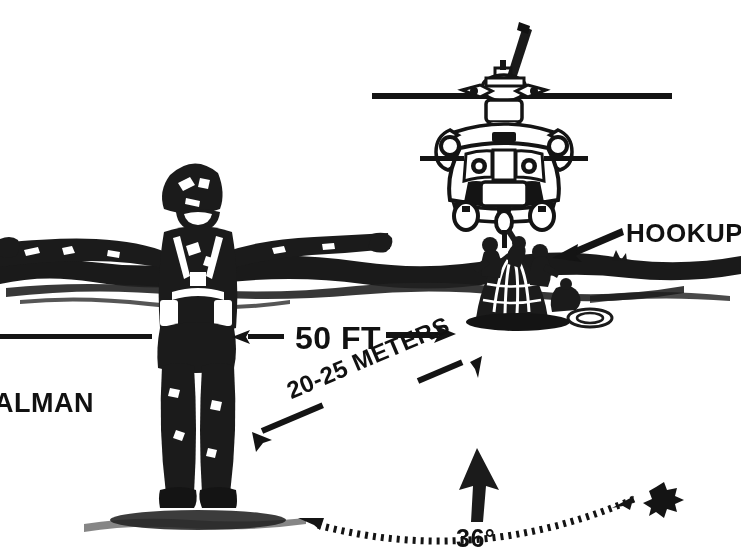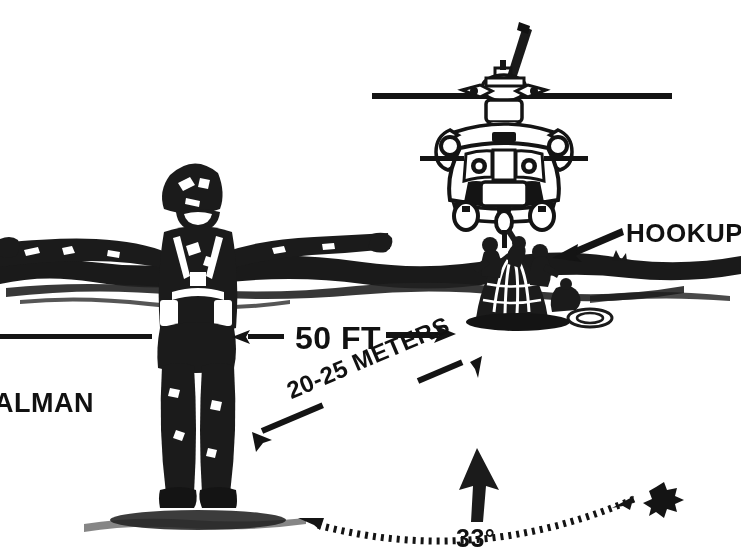--- a/index.html
+++ b/index.html
@@ -263,15 +263,15 @@
   </svg>
 
   <div class="label" id="lbl-signalman">ALMAN</div>
 
   <div class="label" id="lbl-hookup">HOOKUP</div>
 
   <div class="label" id="lbl-50ft">50 FT</div>
 
   <div class="label" id="lbl-meters">20-25 METERS</div>
 
-  <div class="label" id="lbl-45deg">33°</div>
+  <div class="label" id="lbl-45deg">36°</div>
 
 </div>
 
 </body></html>

